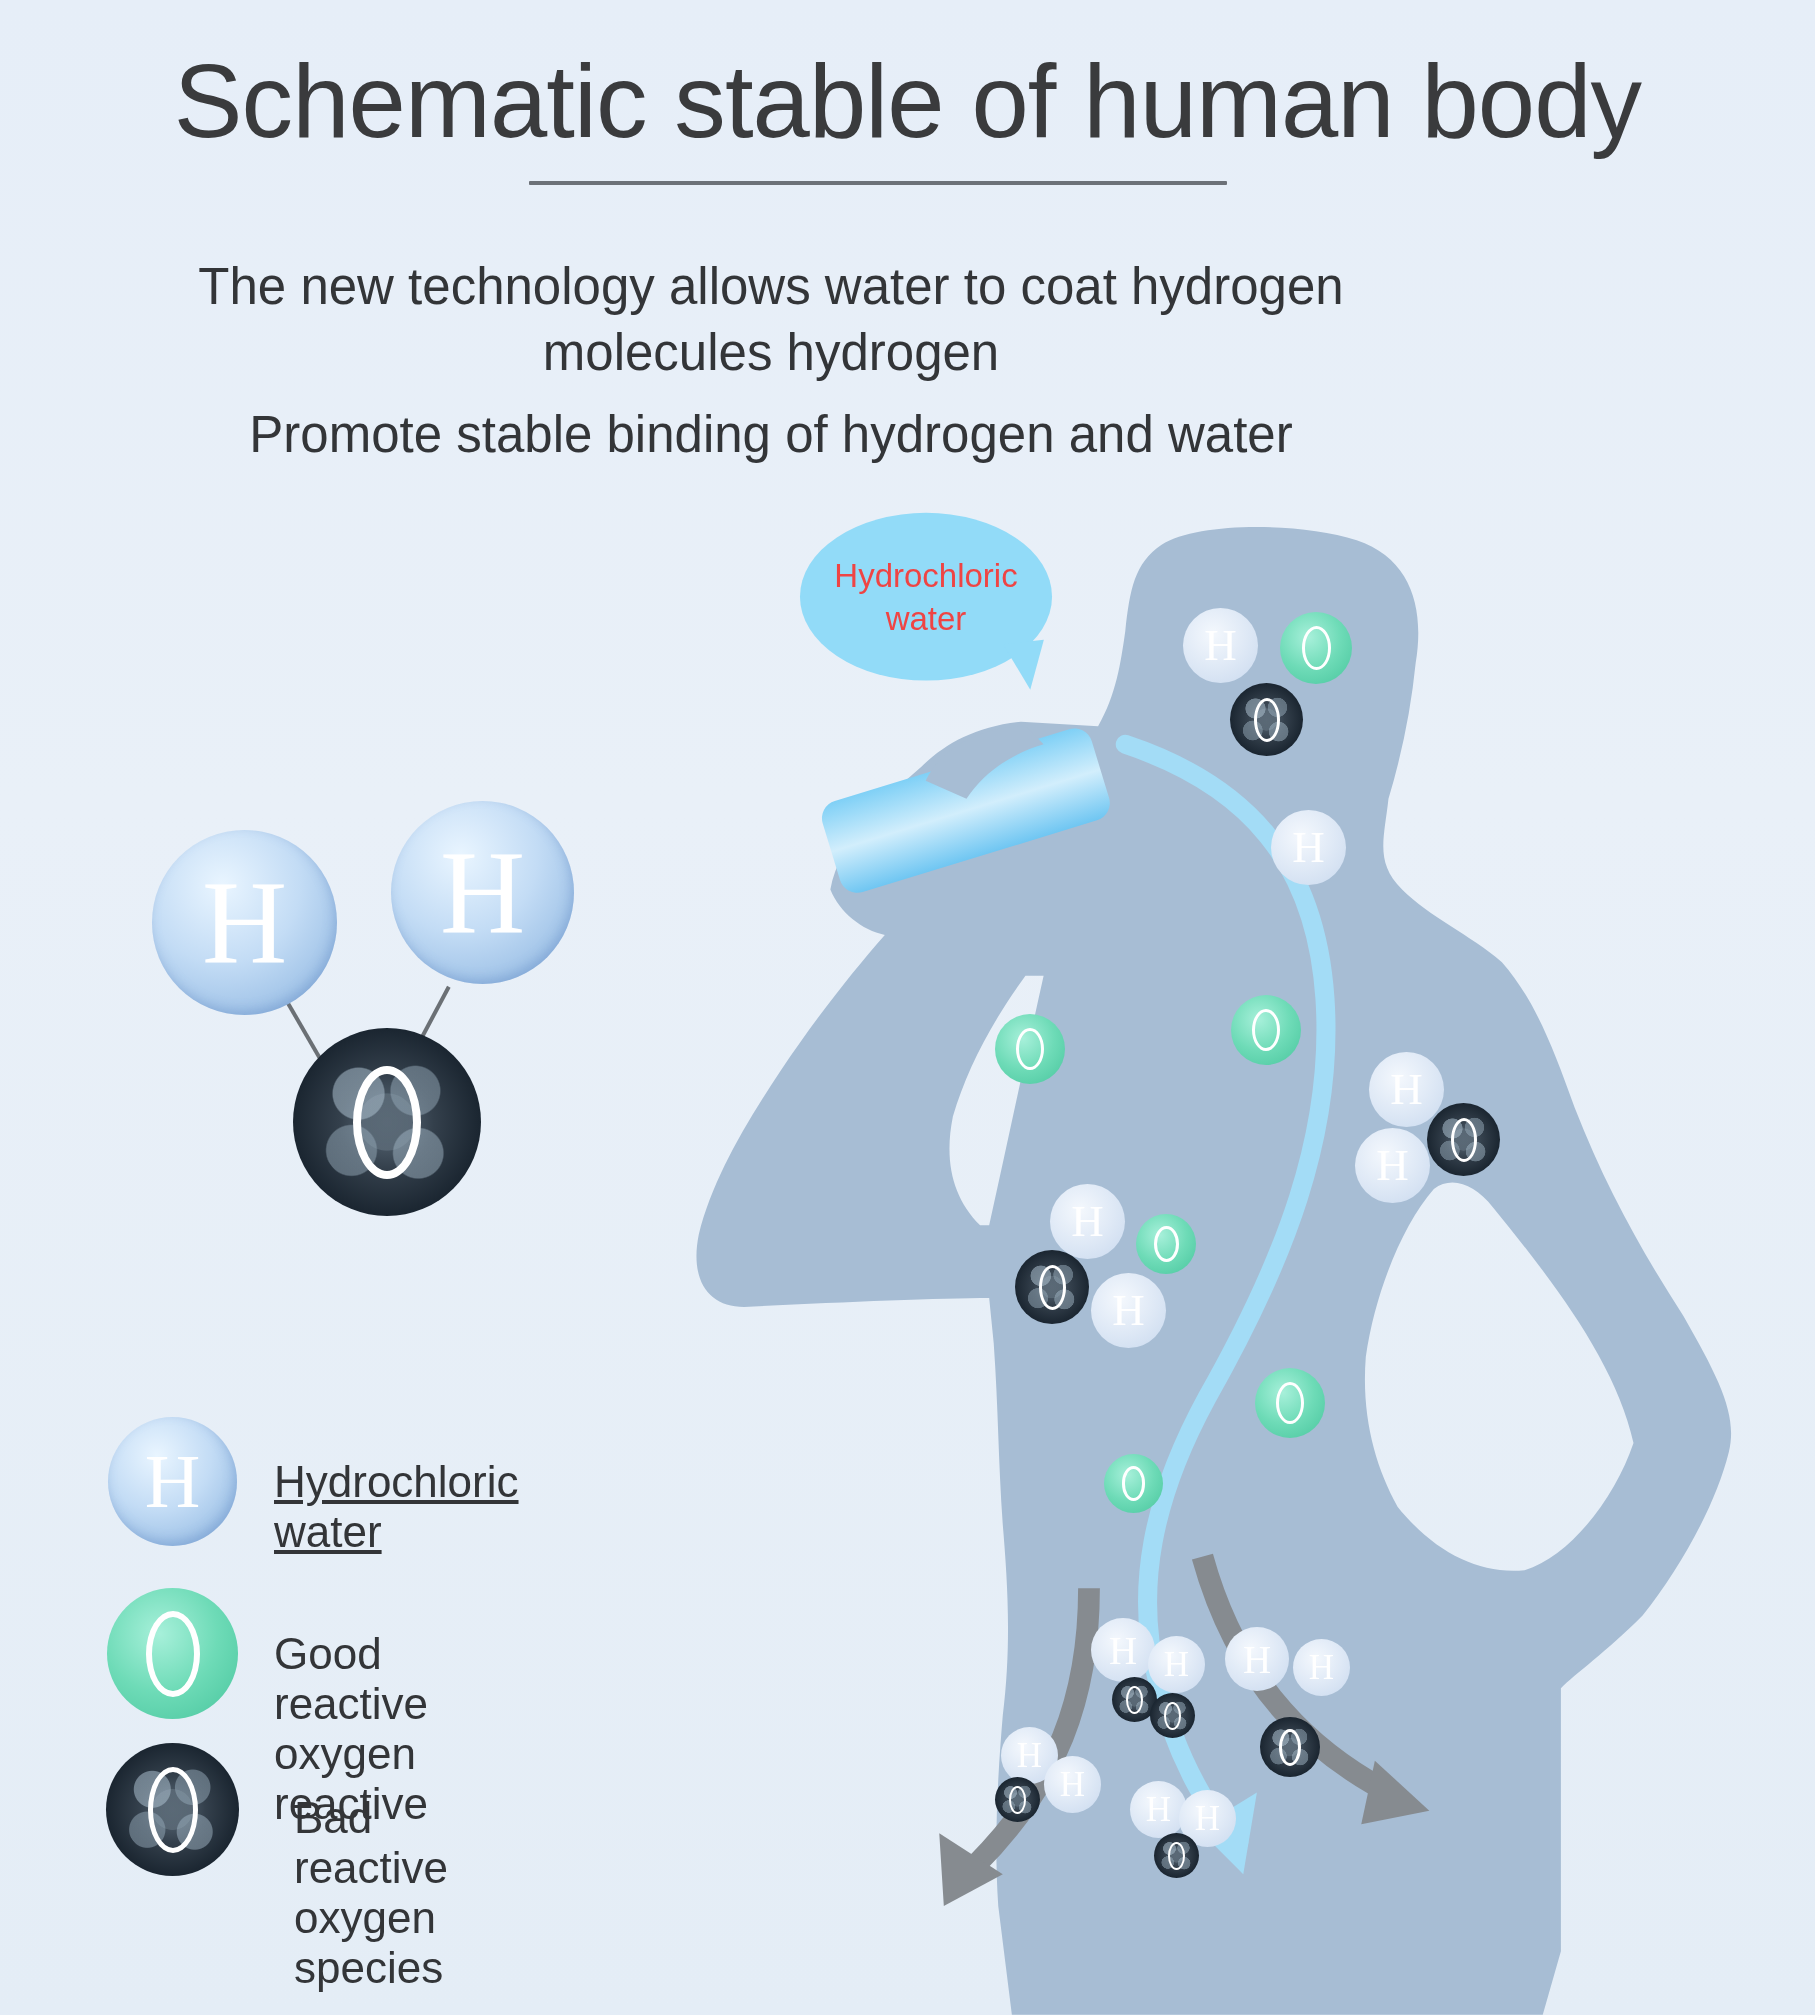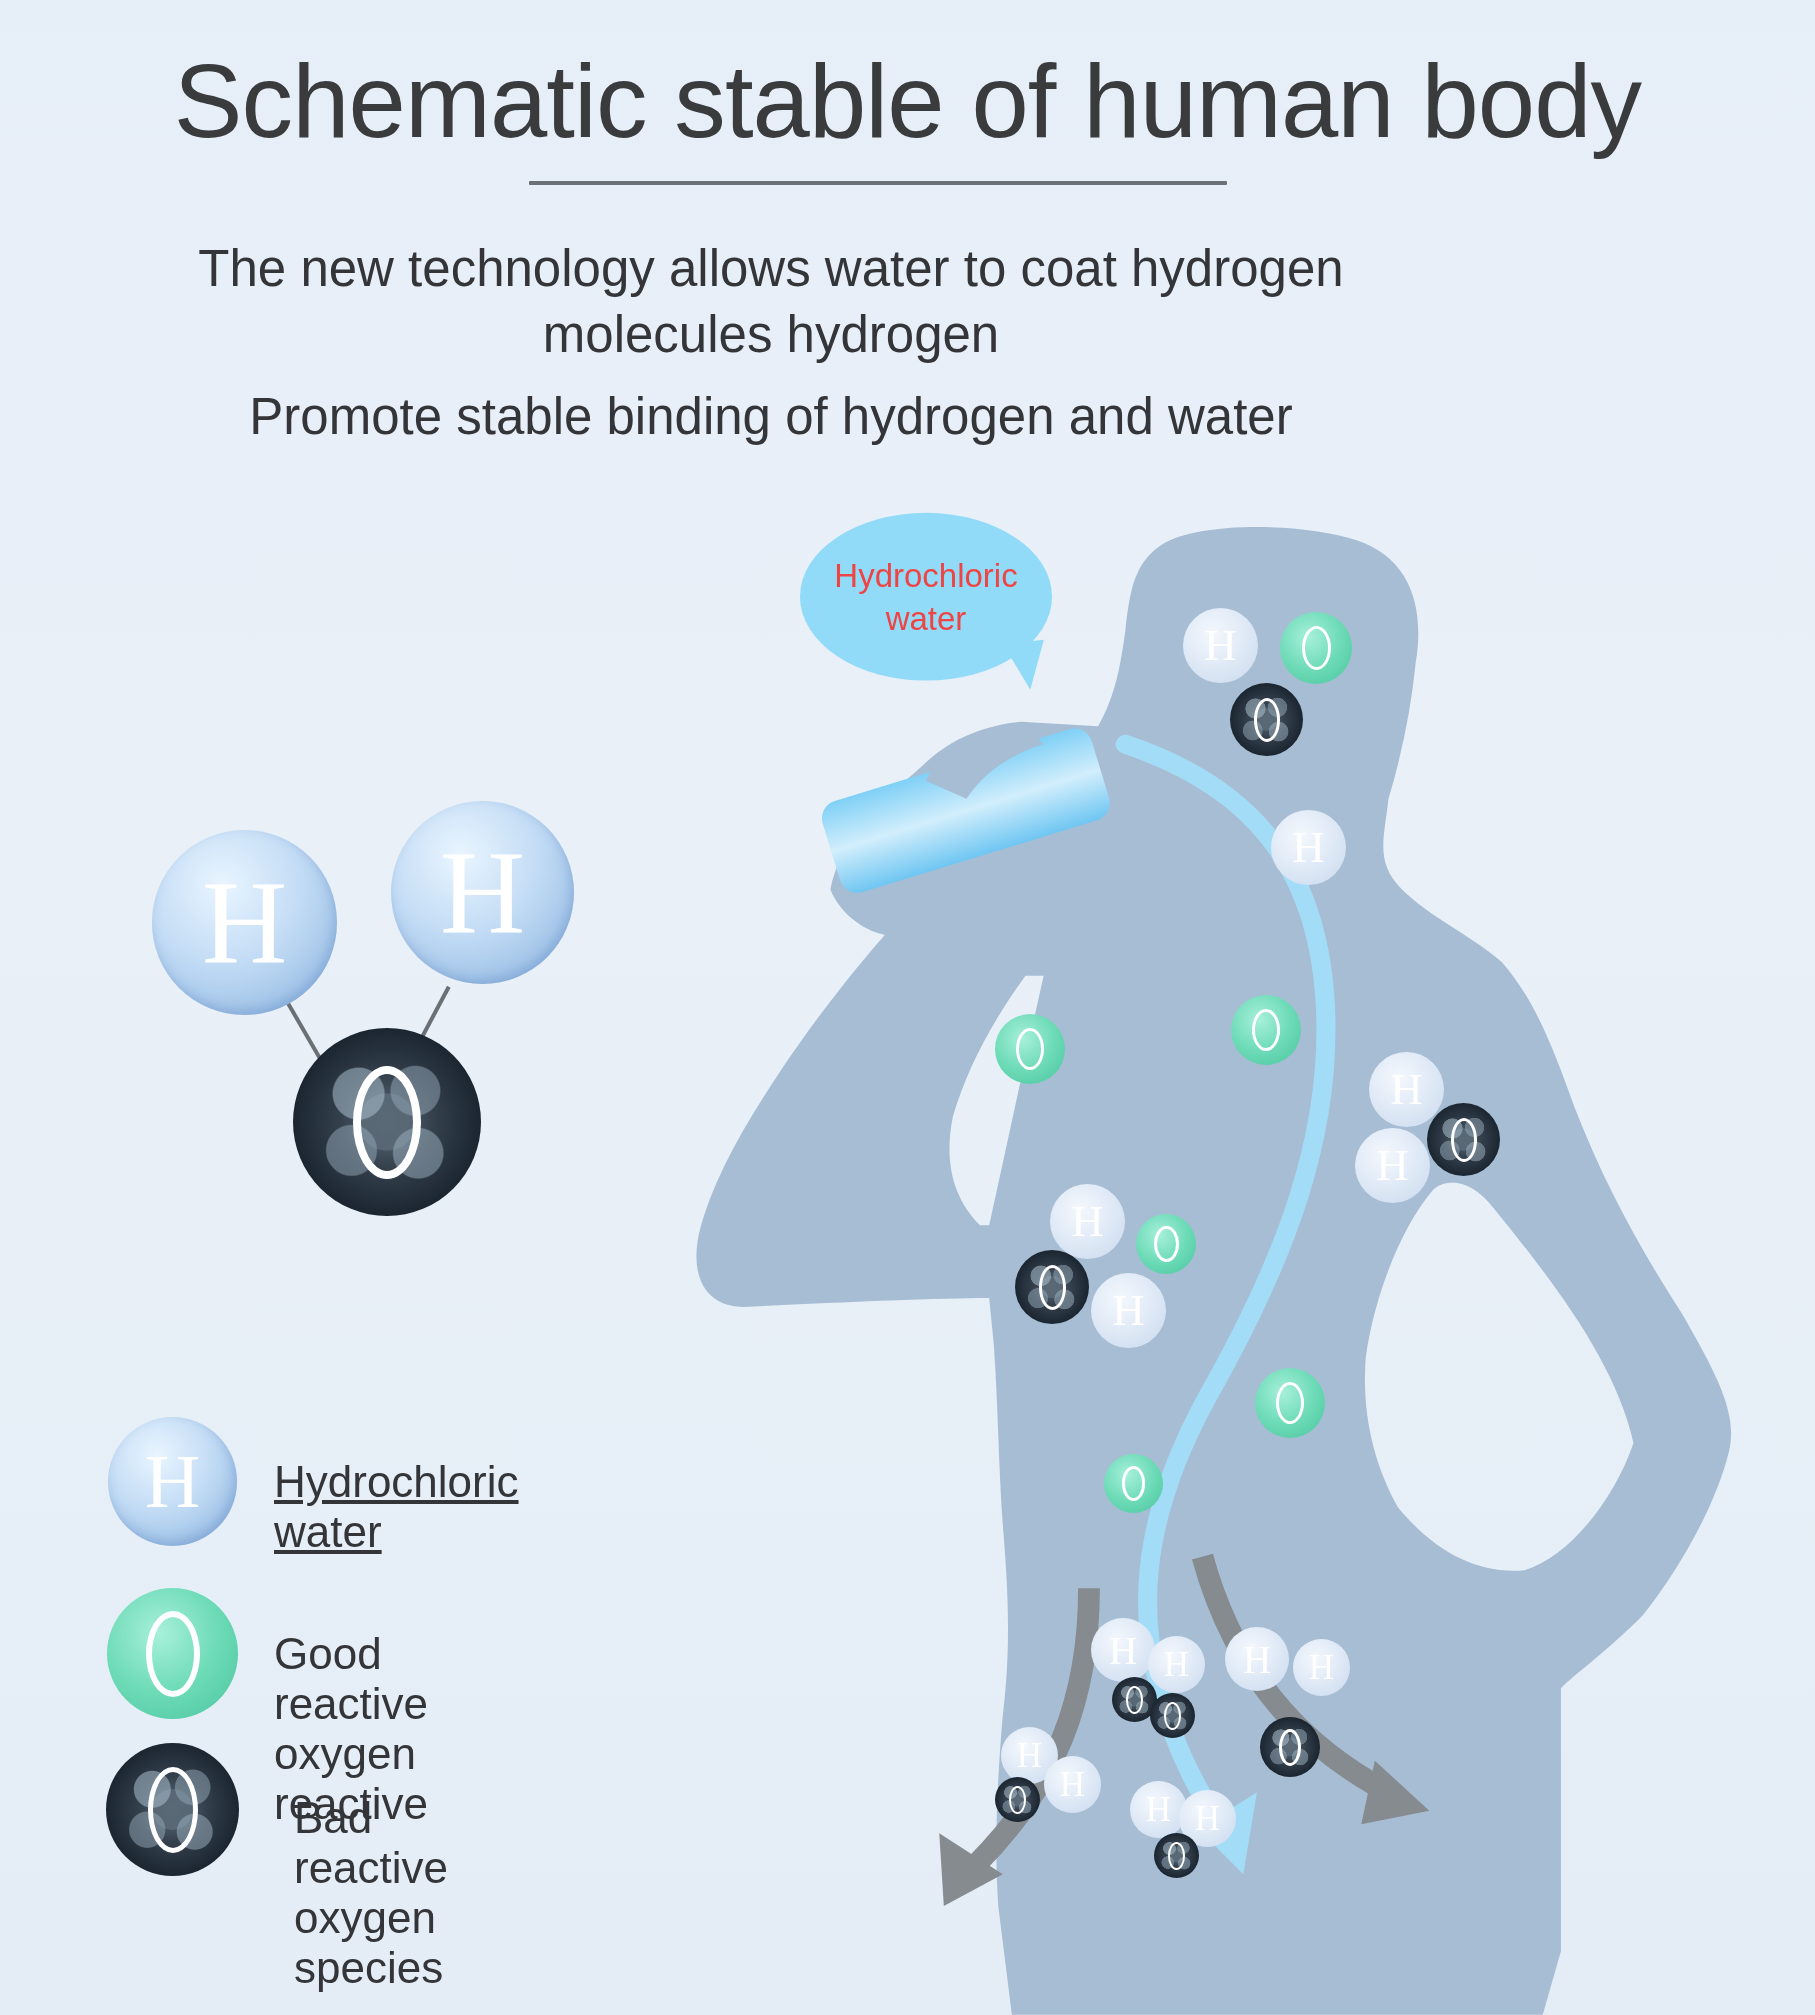--- a/index.html
+++ b/index.html
@@ -8,21 +8,21 @@
     background: linear-gradient(180deg, #e6eef8 0%, #e9f0f8 40%, #e4edf6 100%);
     font-family: "Liberation Sans", "DejaVu Sans", sans-serif;
     color: #333538;
   }
   .abs { position: absolute; }
   .title {
     left: 0; width: 1815px; top: 43px; text-align: center;
     font-size: 103px; line-height: 118px; color: #3a3b3d; letter-spacing: -0.9px;
   }
   .divider { left: 529px; top: 181px; width: 698px; height: 3.6px; background: #6c7178; border-radius: 0.9px; }
-  .subtitle { left: 0; width: 1542px; text-align: center; font-size: 51px; line-height: 66px; color: #333538; }
+  .subtitle { left: 0; width: 1542px; text-align: center; font-size: 51px; line-height: 66px; color: #333538; margin-top: 18px; }
   .sub1 { top: 236px; } .sub2 { top: 302px; } .sub3 { top: 384px; }
 
   
   .atom { position: absolute; border-radius: 50%; display: flex; align-items: center; justify-content: center;
           font-family: "Liberation Serif", "DejaVu Serif", serif; color: #ffffff; }
   .atom-h {
     background: radial-gradient(circle at 38% 30%, #e9f5ff 0%, #c3dcf5 45%, #9cc0e6 80%, #8fb5df 100%);
     box-shadow: inset -2.7px -4.5px 11px rgba(90,130,190,0.35);
   }
   .atom-h-small {

